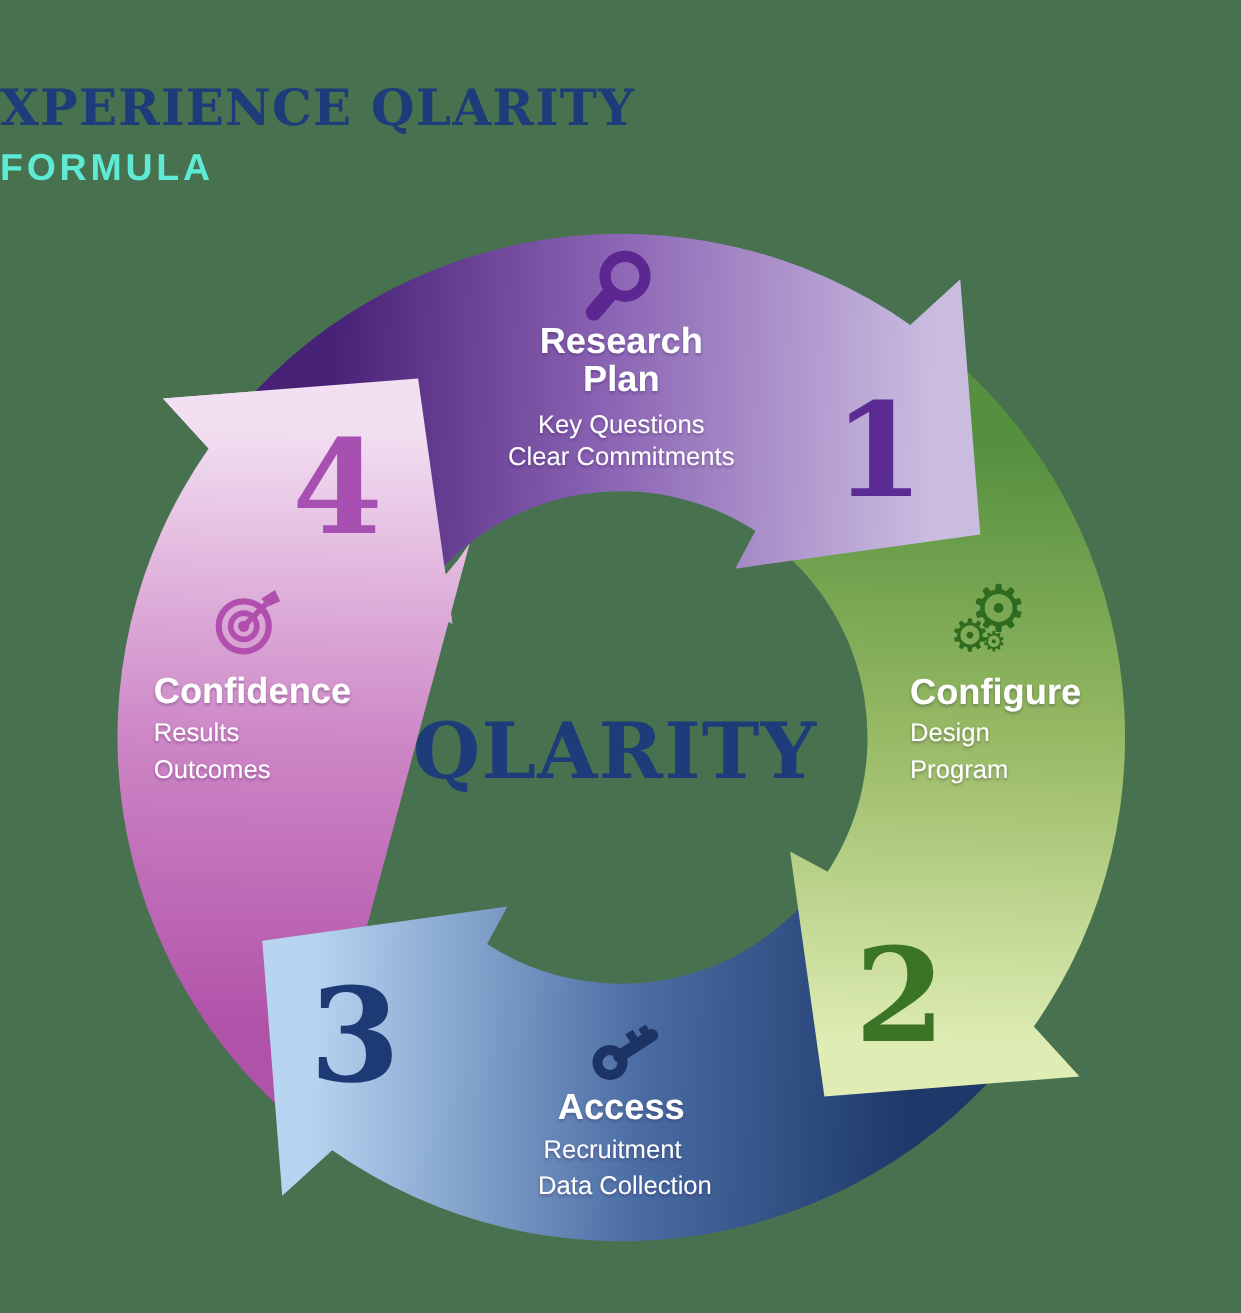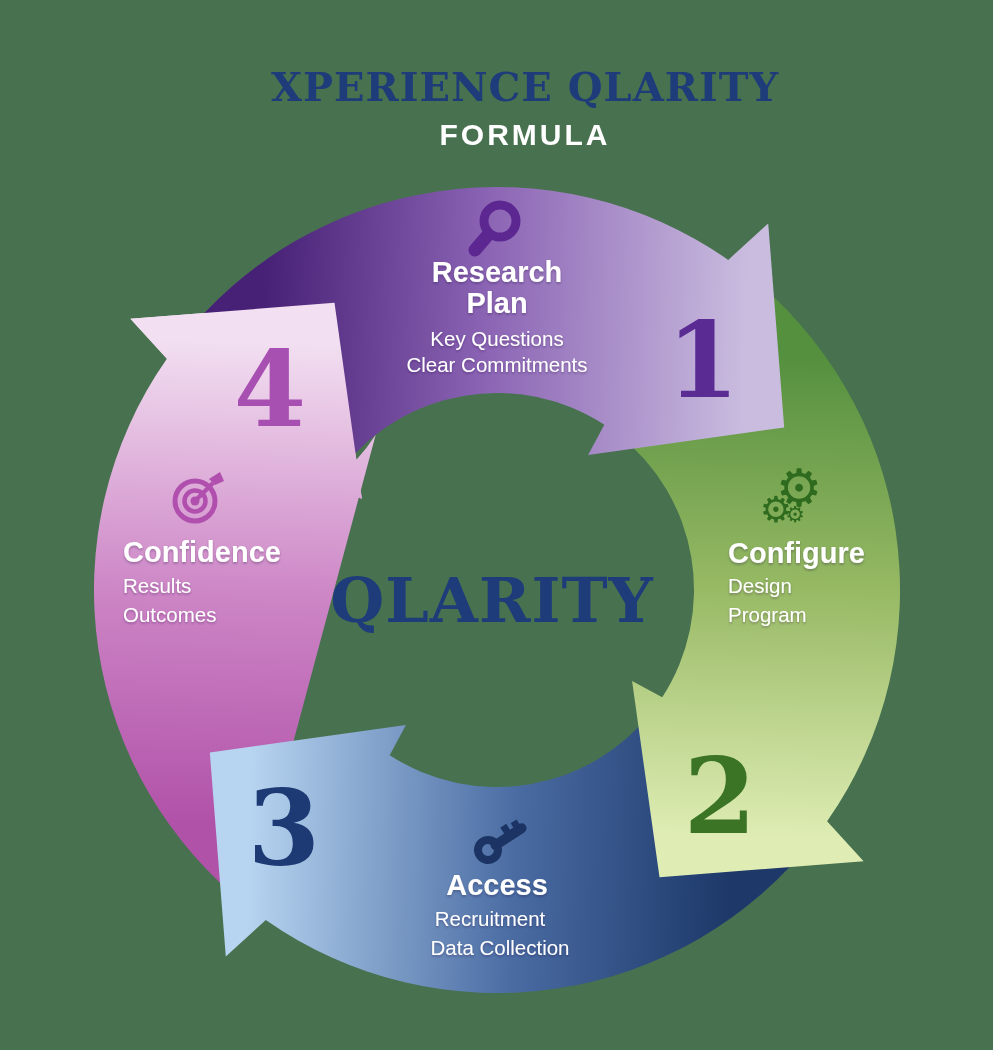--- a/index.html
+++ b/index.html
@@ -3,30 +3,30 @@
 <meta charset="utf-8">
 <style>
   html,body{margin:0;padding:0;}
   body{
     background:#47714f;
     width:993px;height:1050px;
     font-family:"Liberation Sans",sans-serif;
     overflow:hidden;
   }
   .stage{position:relative;width:993px;height:1050px;background:#47714f;}
-  .title-block{position:absolute;left:13px;right:0;top:66px;text-align:center;padding-left:44px;}
+  .title-block{position:absolute;left:0;right:0;top:66px;}
   .title-main{
     font-family:"DejaVu Serif","Liberation Serif",serif;
     font-weight:bold;font-size:40px;letter-spacing:1px;
     color:#1e3b7a;line-height:1.05;
   }
   .title-sub{
     font-family:"Liberation Sans",sans-serif;
     font-weight:bold;font-size:30px;letter-spacing:3px;
-    color:#ffffff;margin-top:10px;
+    color:#5eead4;margin-top:10px;
   }
   svg{position:absolute;left:0;top:0;}
   .seg-label-h{
     font-family:"Liberation Sans",sans-serif;font-weight:bold;
     font-size:29px;fill:#ffffff;
   }
   .seg-label-s{
     font-family:"Liberation Sans",sans-serif;
     font-size:20.5px;fill:#ffffff;
   }

